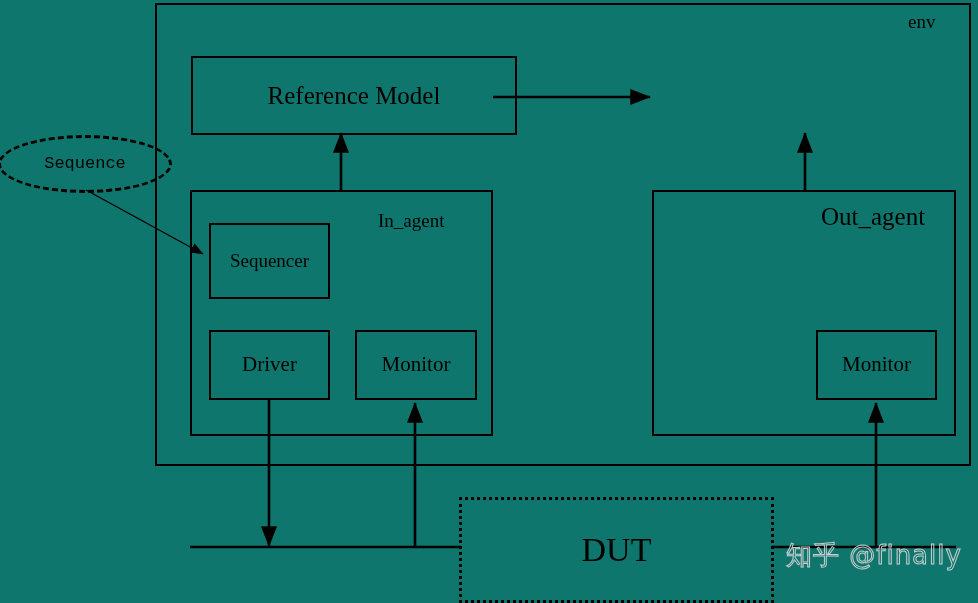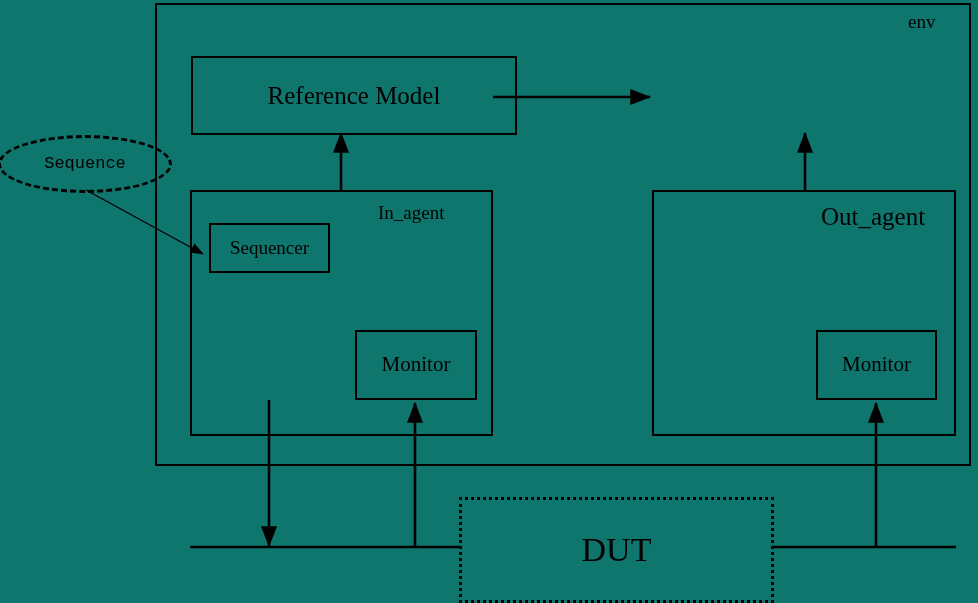--- a/index.html
+++ b/index.html
@@ -52,21 +52,21 @@
     font-size: 19px;
   }
   #in-agent-box {
     left: 190px;
     top: 190px;
     width: 303px;
     height: 246px;
   }
   #in-agent-label {
     left: 378px;
-    top: 203px;
+    top: 211px;
     font-size: 19px;
   }
   #out-agent-box {
     left: 652px;
     top: 190px;
     width: 304px;
     height: 246px;
   }
   #out-agent-label {
     left: 821px;
@@ -85,21 +85,21 @@
     left: 652px;
     top: 56px;
     width: 304px;
     height: 79px;
   }
   #scoreboard-box .box-label-center { font-size: 25px; }
   #sequencer-box {
     left: 209px;
     top: 223px;
     width: 121px;
-    height: 50px;
+    height: 76px;
   }
   #sequencer-box .box-label-center { font-size: 19px; }
   #driver-box {
     left: 209px;
     top: 330px;
     width: 121px;
     height: 70px;
   }
   #driver-box .box-label-center { font-size: 21px; }
   #monitor-in-box {
@@ -179,20 +179,23 @@
   <div class="box" id="in-agent-box"></div>
   <div class="box-label-corner" id="in-agent-label">In_agent</div>
 
   <div class="box" id="out-agent-box"></div>
   <div class="box-label-corner" id="out-agent-label">Out_agent</div>
 
   <div class="box" id="sequencer-box">
     <div class="box-label-center">Sequencer</div>
   </div>
 
+  <div class="box" id="driver-box">
+    <div class="box-label-center">Driver</div>
+  </div>
 
   <div class="box" id="monitor-in-box">
     <div class="box-label-center">Monitor</div>
   </div>
 
   <div class="box" id="monitor-out-box">
     <div class="box-label-center">Monitor</div>
   </div>
 
   <div class="box" id="dut-box">
@@ -221,14 +224,15 @@
 
     <line x1="415" y1="547" x2="415" y2="403" stroke="#000000" stroke-width="2.6" marker-end="url(#arrowhead)"></line>
 
     <line x1="876" y1="547" x2="876" y2="403" stroke="#000000" stroke-width="2.6" marker-end="url(#arrowhead)"></line>
 
     <line x1="190" y1="547" x2="461" y2="547" stroke="#000000" stroke-width="2.6"></line>
 
     <line x1="772" y1="547" x2="956" y2="547" stroke="#000000" stroke-width="2.6"></line>
   </svg>
 
+  <div id="watermark">知乎 @finally</div>
 
 </div>
 
 </body></html>

